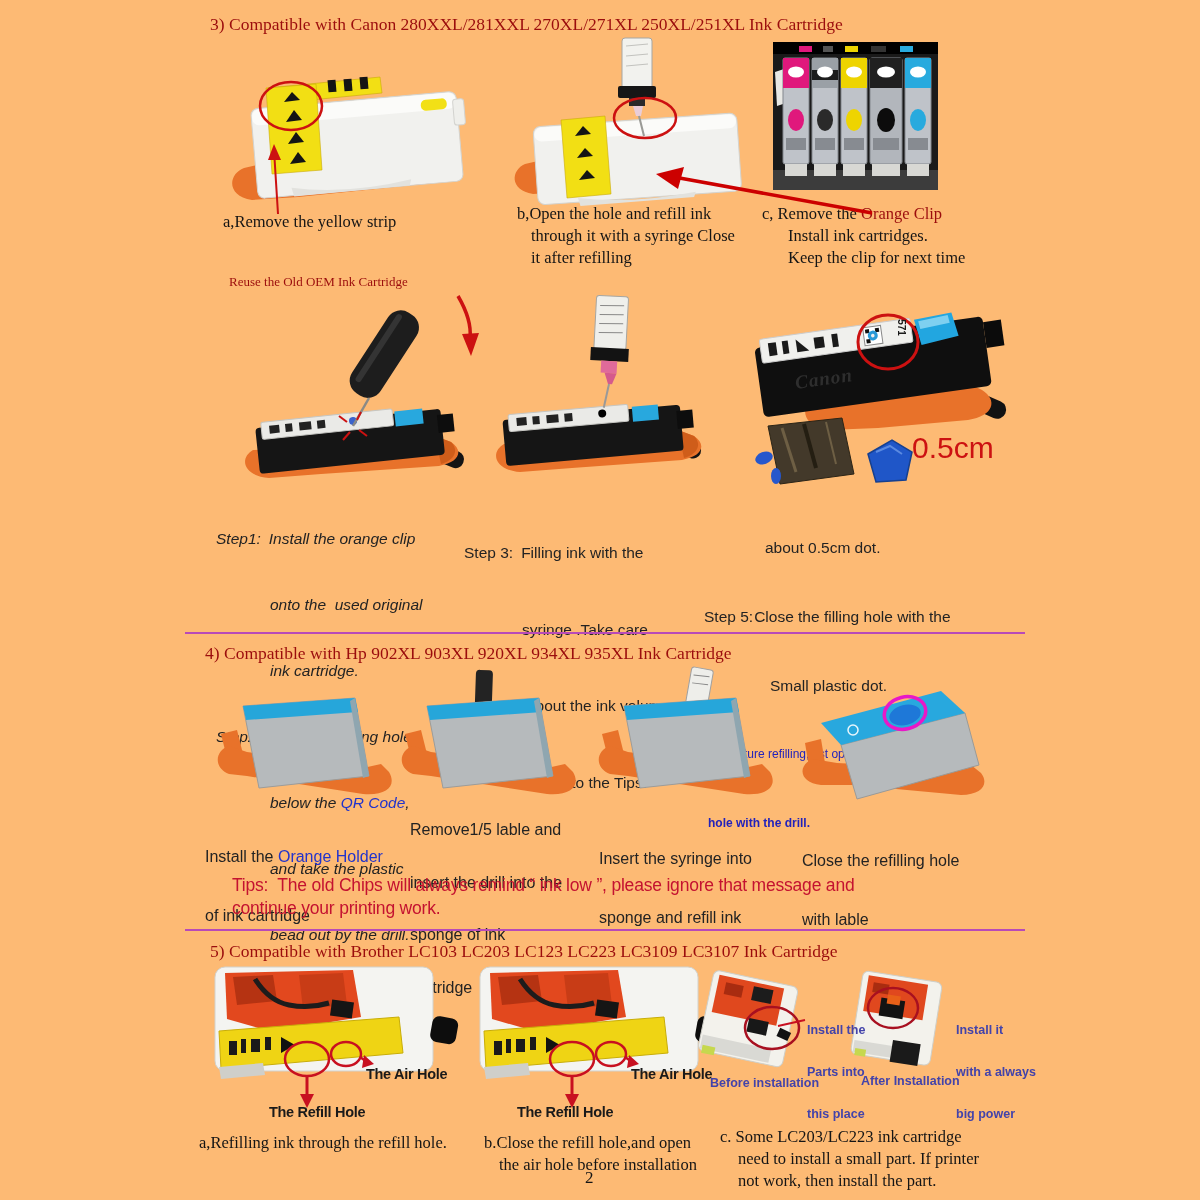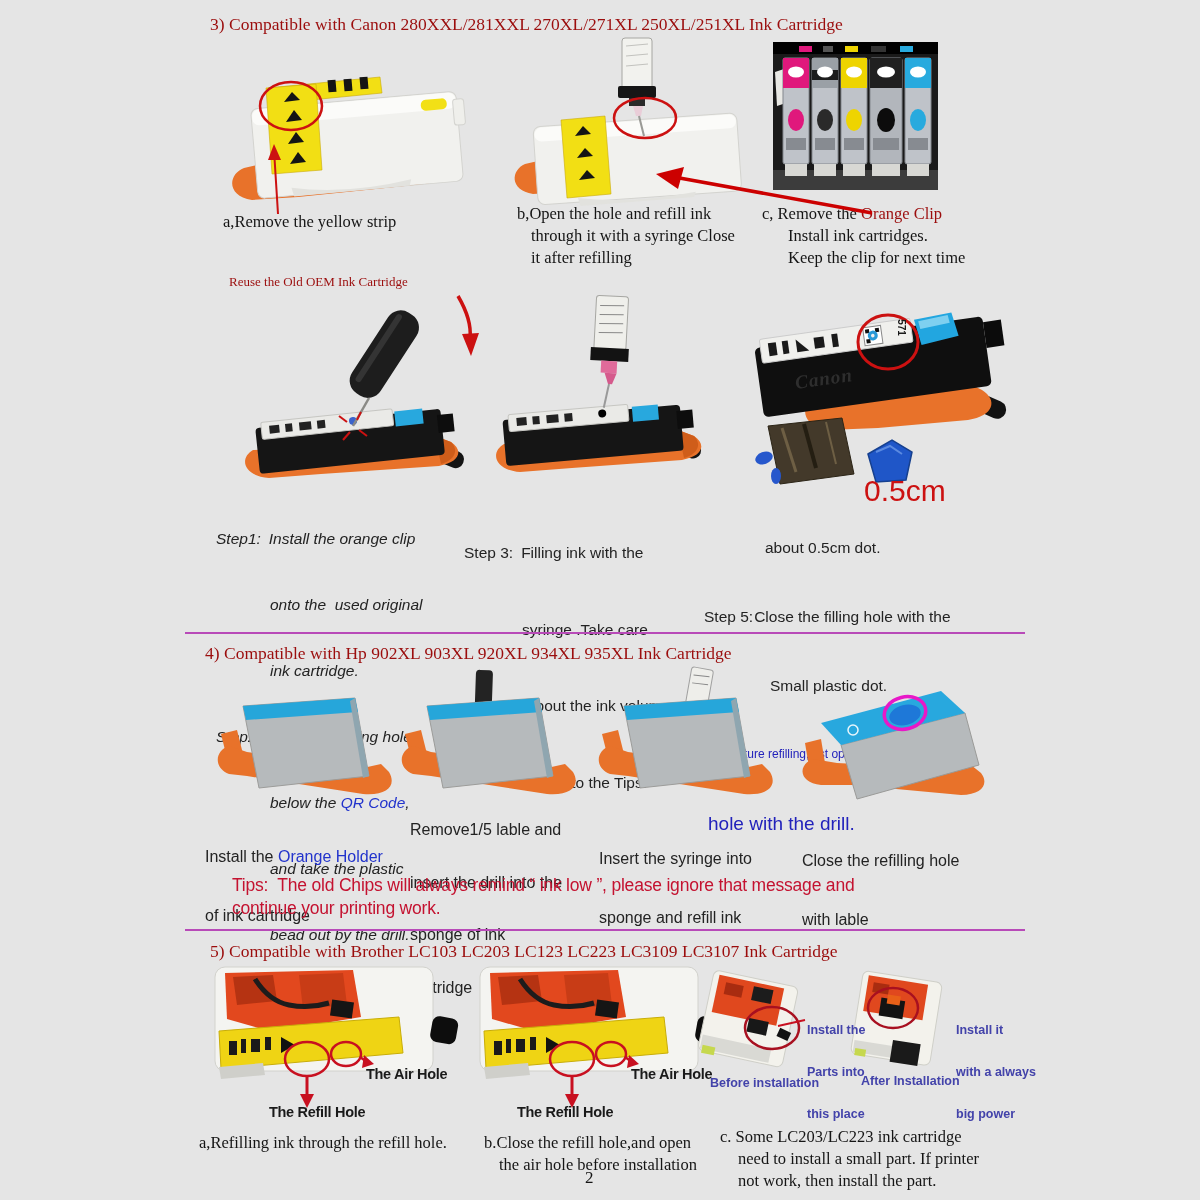--- a/index.html
+++ b/index.html
@@ -1,16 +1,16 @@
 <!DOCTYPE html>
 <html style="--header_red: #9b0d0d; --annotation_red: #cc1111; --tips_red: #c41230; --blue_text: #2233cc; --note_blue: #2222bb; --small_note_blue: #4343aa; --divider_magenta: #b84ab8; --orange_clip: #e8722a; --cyan_cartridge: #28a8de; --magenta_ring: #e818c8;"><head>
 <meta charset="utf-8">
 <style>
   html,body{margin:0;padding:0;background:#ffffff;}
-  #page{position:relative;width:1200px;height:1200px;background:#e5e5e5;overflow:hidden;
+  #page{position:relative;width:1200px;height:1200px;background:#fdba74;overflow:hidden;
         font-family:"Liberation Serif",serif;}
   .abs{position:absolute;}
   .serif{font-family:"Liberation Serif",serif;color:#151515;font-size:16.5px;line-height:22px;white-space:pre;}
   .sans{font-family:"Liberation Sans",sans-serif;color:#232323;white-space:pre;}
   .sec-header{font-family:"Liberation Serif",serif;font-size:17.5px;color:var(--header_red,#9b0d0d);white-space:pre;}
   .red-serif{color:var(--header_red,#9b0d0d);}
   .blue{color:var(--blue_text,#2233cc);}
   .step{font-size:15.5px;color:#232323;}
   .step-line{white-space:pre;}
   .note-blue{color:var(--note_blue,#2222bb);}
@@ -246,21 +246,21 @@
       <ellipse cx="12" cy="162" rx="9" ry="6" fill="#2657cc" transform="rotate(-20 12 162)"></ellipse>
       <ellipse cx="24" cy="180" rx="5" ry="8" fill="#2657cc"></ellipse>
     </g>
     <g>
       <polygon points="116,158 140,144 160,156 154,184 124,186" fill="#1f56c8" stroke="#16408f" stroke-width="1.5"></polygon>
       <polyline points="124,156 138,150 150,158" fill="none" stroke="#5b8ae0" stroke-width="2"></polyline>
     </g>
   </svg>
   <div class="abs" style="left:795px;top:368px;transform:rotate(-8deg);font-family:'Liberation Serif',serif;font-weight:700;font-style:italic;font-size:19px;letter-spacing:1px;color:#2e2e2e;">Canon</div>
   <div class="abs" style="left:893px;top:322px;transform:rotate(90deg);font-family:'Liberation Sans',sans-serif;font-weight:700;font-size:10px;color:#1a1a1a;">571</div>
-  <div class="abs dot-label" style="left:864px;top:431px;margin-top:43px;">0.5cm</div>
+  <div class="abs dot-label" style="left:912px;top:431px;">0.5cm</div>
 
   <div class="abs sans step" style="left:216px;top:484px;line-height:22px;font-style:italic;">
     <div class="step-line"><span>Step1:</span><span style="margin-left:8px;">Install the orange clip</span></div>
     <div class="step-line" style="padding-left:54px;">onto the  used original</div>
     <div class="step-line" style="padding-left:54px;">ink cartridge.</div>
     <div class="step-line"><span>Step2:</span><span style="margin-left:8px;">Find the refilling hole</span></div>
     <div class="step-line" style="padding-left:54px;"><span>below the </span><span class="blue">QR Code</span><span>,</span></div>
     <div class="step-line" style="padding-left:54px;">and take the plastic</div>
     <div class="step-line" style="padding-left:54px;">bead out by the drill.</div>
   </div>
@@ -270,21 +270,21 @@
     <div class="step-line" style="padding-left:58px;">syringe .Take care</div>
     <div class="step-line" style="padding-left:63px;">about the ink volume</div>
     <div class="step-line" style="padding-left:65px;">Refer to the Tips.</div>
   </div>
 
   <div class="abs sans step" style="left:704px;top:490px;line-height:23px;">
     <div class="step-line" style="padding-left:61px;">about 0.5cm dot.</div>
     <div class="step-line"><span>Step 5:</span><span style="margin-left:1px;">Close the filling hole with the</span></div>
     <div class="step-line" style="padding-left:66px;">Small plastic dot.</div>
     <div class="step-line note-blue" style="padding-left:4px;font-size:12px;">*For future refilling,just open the</div>
-    <div class="step-line note-blue" style="padding-left:4px;font-size:19px;">hole with the drill.</div>
+    <div class="step-line note-blue" style="padding-left:4px;font-size:12px;font-weight:bold;">hole with the drill.</div>
   </div>
 
   <div class="abs divider" style="left:185px;top:632px;width:840px;"></div>
 
   <div class="abs sec-header" style="left:205px;top:643px;">4) Compatible with Hp 902XL 903XL 920XL 934XL 935XL Ink Cartridge</div>
 
   <svg class="abs" style="left:213px;top:688px;" width="185" height="115" viewBox="0 0 185 115">
     <polygon points="8,46 24,42 30,66 14,70" fill="#e8722a"></polygon>
     <path d="M16 58 C2 62 0 80 16 86 L34 88 150 106 C174 108 184 98 176 84 L168 76 L150 80 L34 64 Z" fill="#e8722a"></path>
     <polygon points="30,18 142,10 156,88 46,100" fill="#b6babc" stroke="#9c9c9a"></polygon>

